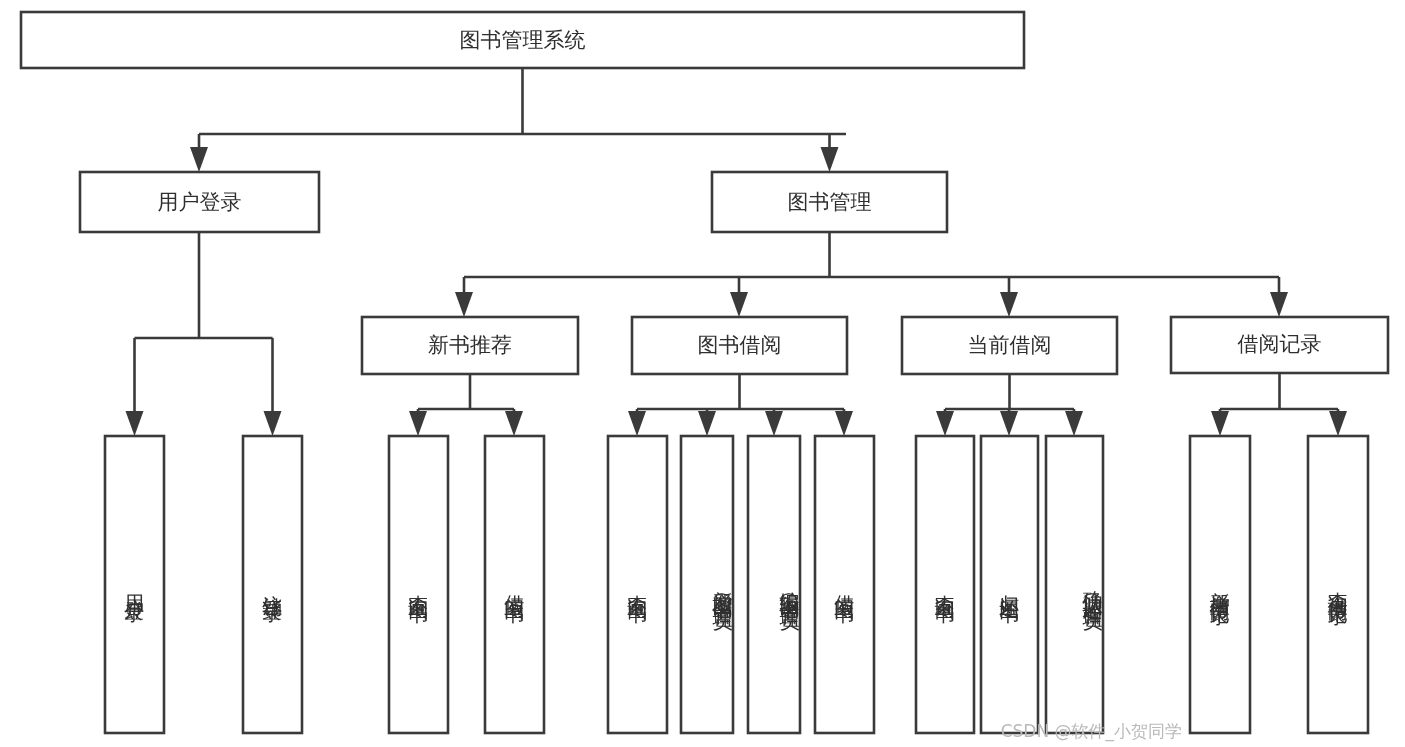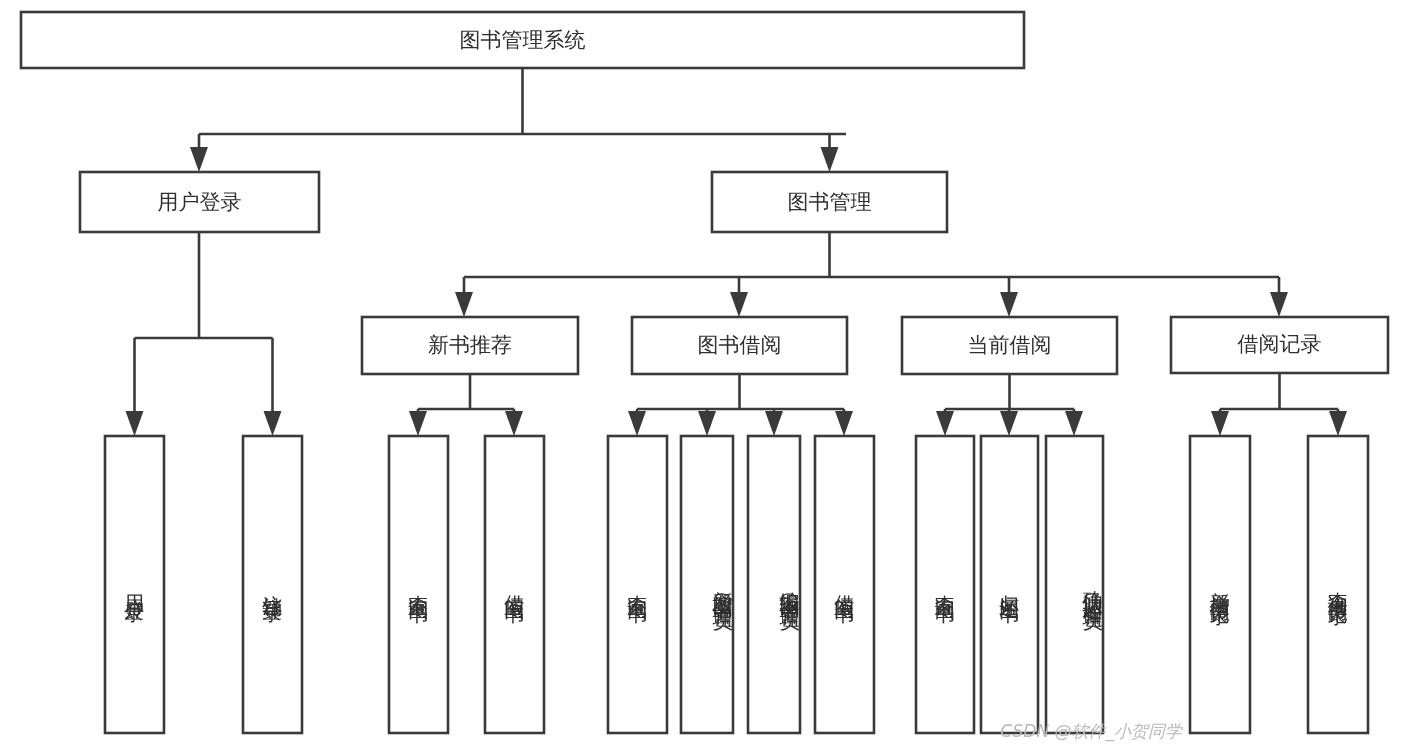--- a/index.html
+++ b/index.html
@@ -69,21 +69,20 @@
   }
   .watermark {
     position: absolute;
     right: 8px;
     bottom: 4px;
     font-family: "DejaVu Sans", "Liberation Sans", sans-serif;
     font-size: 17px;
     color: #b9b9b9;
     white-space: nowrap;
     pointer-events: none;
-    font-style: italic;
   }
 </style>
 </head>
 <body>
 
 <div id="diagram-root">
 
   <svg id="flow-svg" viewBox="0 0 1405 747">
 
     <g>

